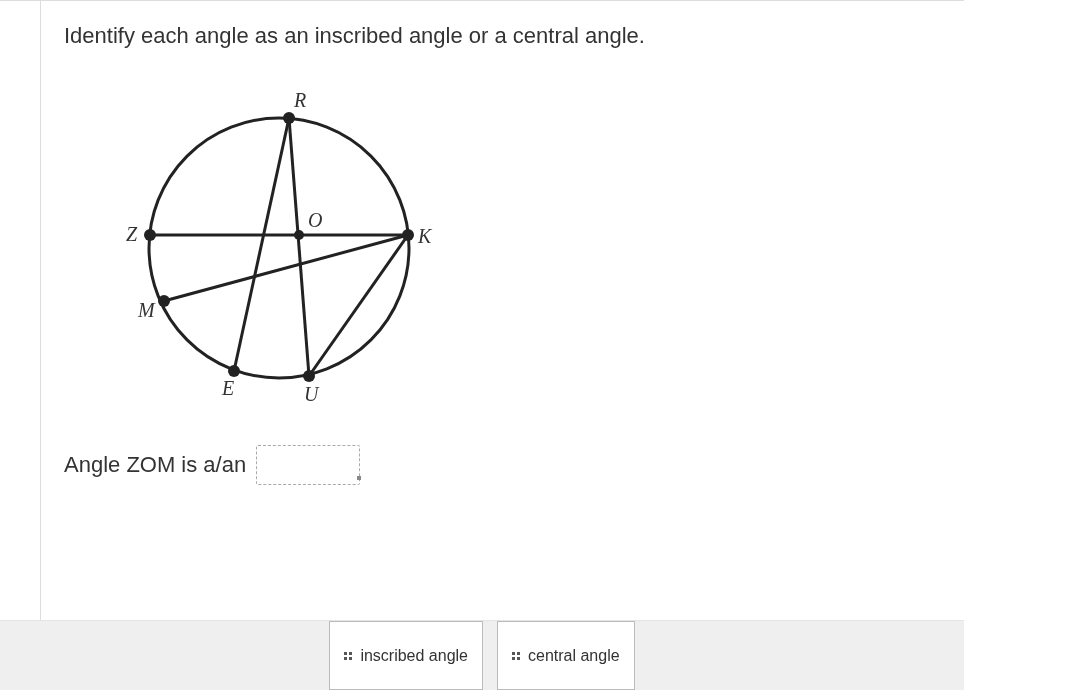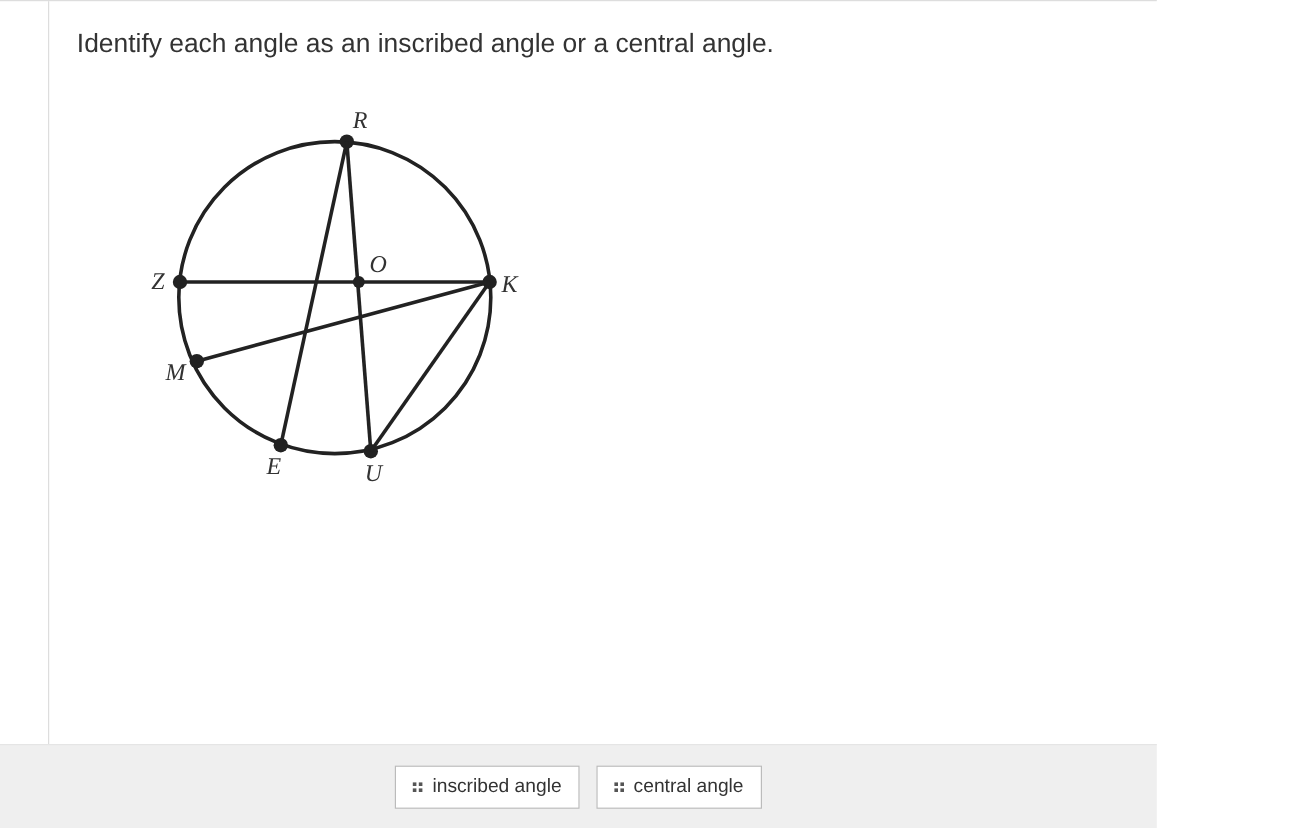--- a/index.html
+++ b/index.html
@@ -68,21 +68,20 @@
   }
   .answer-bar {
     position: absolute;
     left: 0;
     right: 0;
     bottom: 0;
     height: 70px;
     background: #efefef;
     border-top: 1px solid #e5e5e5;
     display: flex;
-    align-items: center;
     justify-content: center;
     gap: 14px;
   }
   .choice {
     background: #fff;
     border: 1px solid #bbb;
     padding: 8px 14px;
     font-size: 16px;
     color: #333;
     display: inline-flex;
@@ -151,20 +150,24 @@
         <text x="190" y="34" class="pt-label">R</text>
         <text x="22" y="168" class="pt-label">Z</text>
         <text x="314" y="170" class="pt-label">K</text>
         <text x="34" y="244" class="pt-label">M</text>
         <text x="118" y="322" class="pt-label">E</text>
         <text x="200" y="328" class="pt-label">U</text>
         <text x="204" y="154" class="pt-label">O</text>
       </svg>
     </div>
 
+    <div class="answer-line">
+      <span>Angle ZOM is a/an</span>
+      <span class="drop-zone"></span>
+    </div>
 
   </div>
 
   <div class="answer-bar">
     <div class="choice">
       <span class="drag-dots">
         <span></span>
           <span></span>
           <span></span>
           <span></span>

